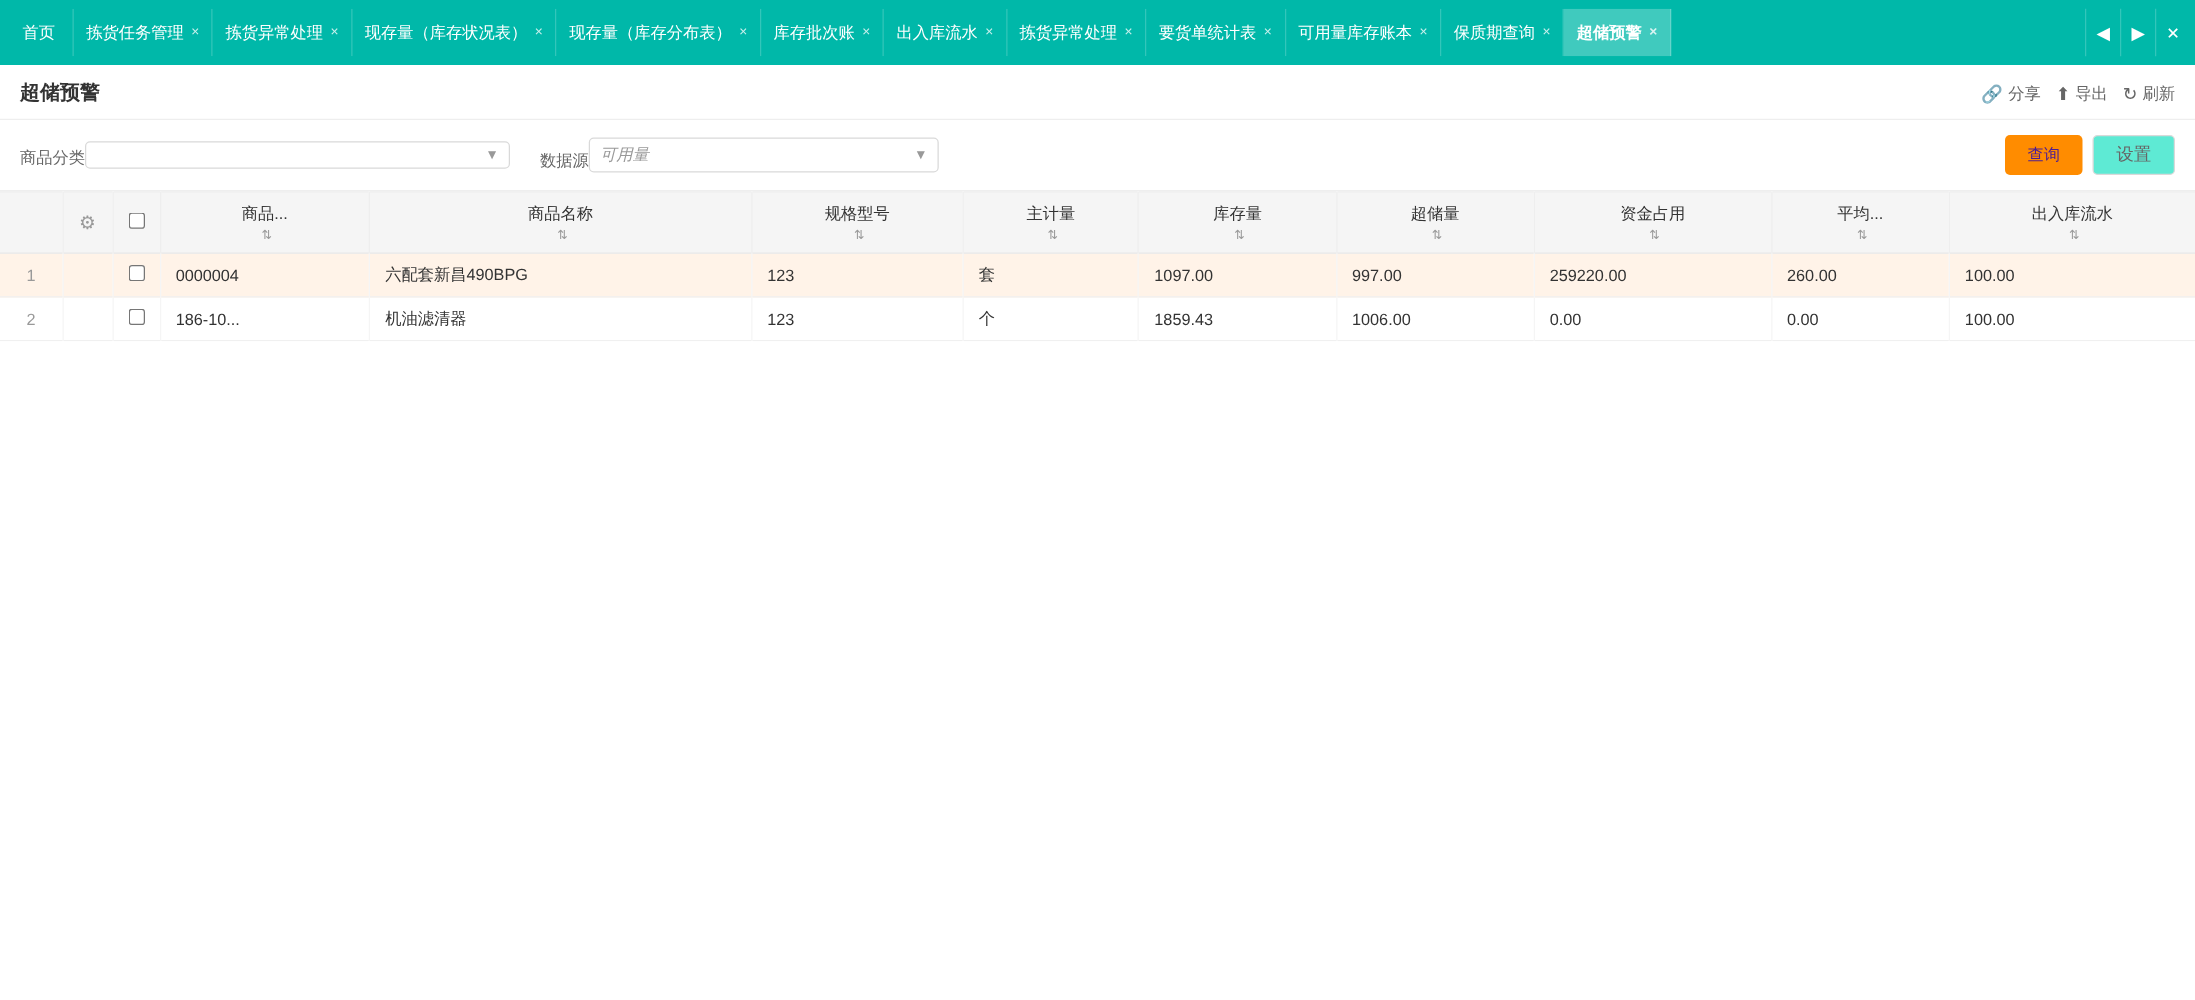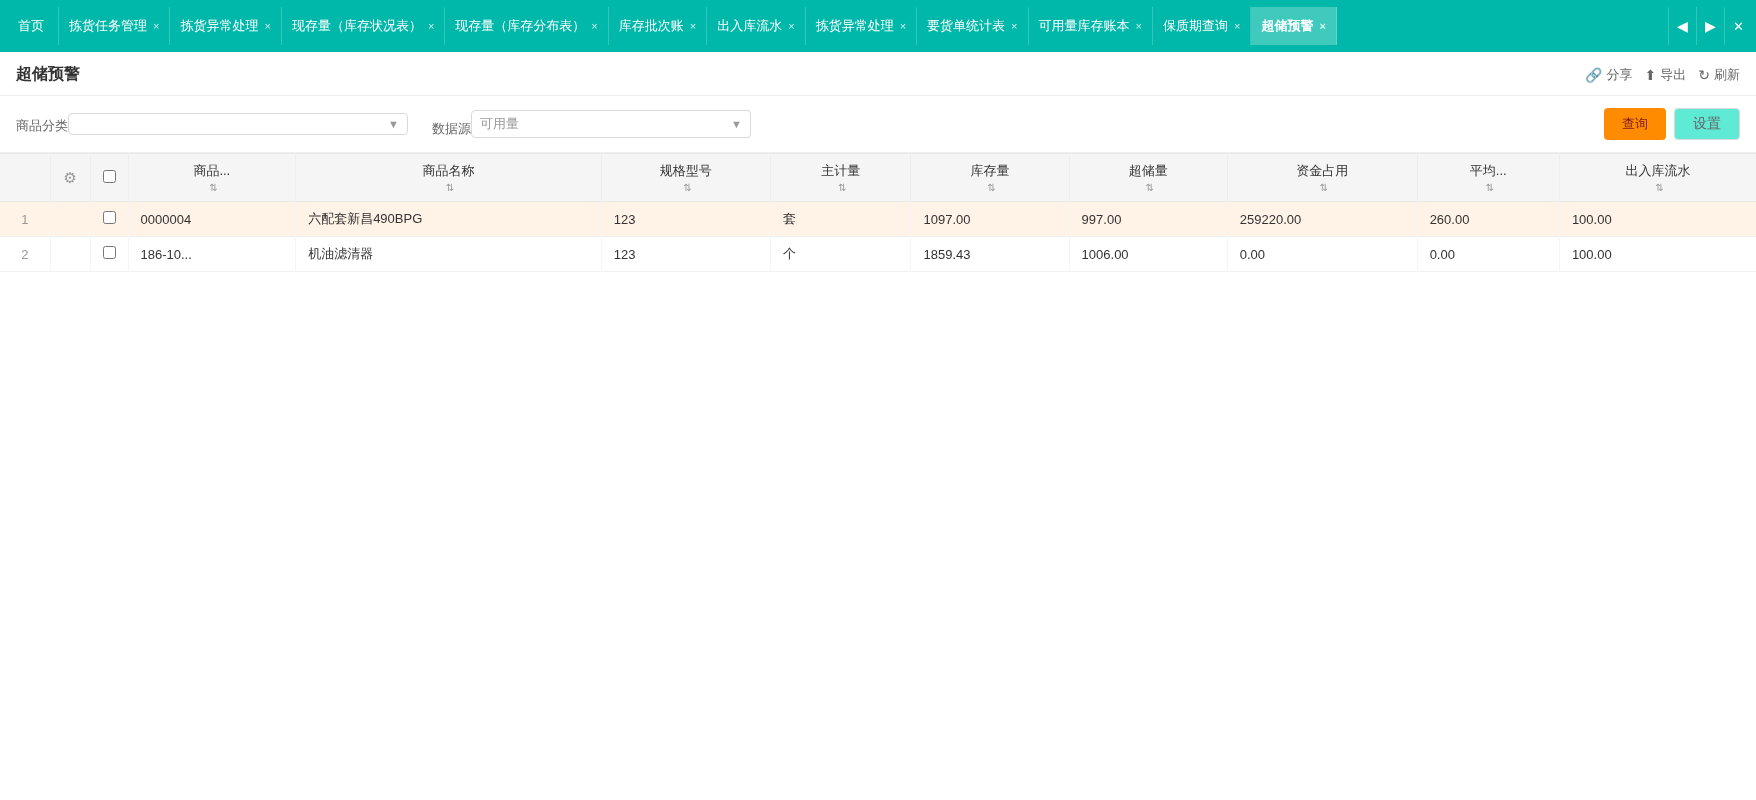--- a/index.html
+++ b/index.html
@@ -109,30 +109,31 @@
       padding: 4px 8px;
       width: 340px;
       cursor: pointer;
       background: #fff;
       font-size: 13px;
       color: #999;
       justify-content: space-between;
     }
     .filter-select-narrow {
       width: 280px;
+      font-style: italic;
     }
     .filter-select .arrow { color: #999; font-size: 11px; }
     .filter-buttons {
       margin-left: auto;
       display: flex;
       gap: 8px;
     }
     .btn-query {
       background: #ff8c00;
-      color: #7f1d1d;
+      color: #4c1d95;
       border: none;
       border-radius: 4px;
       padding: 6px 18px;
       font-size: 13px;
       cursor: pointer;
     }
     .btn-settings {
       background: #5eead4;
       color: #666;
       border: 1px solid #d9d9d9;

